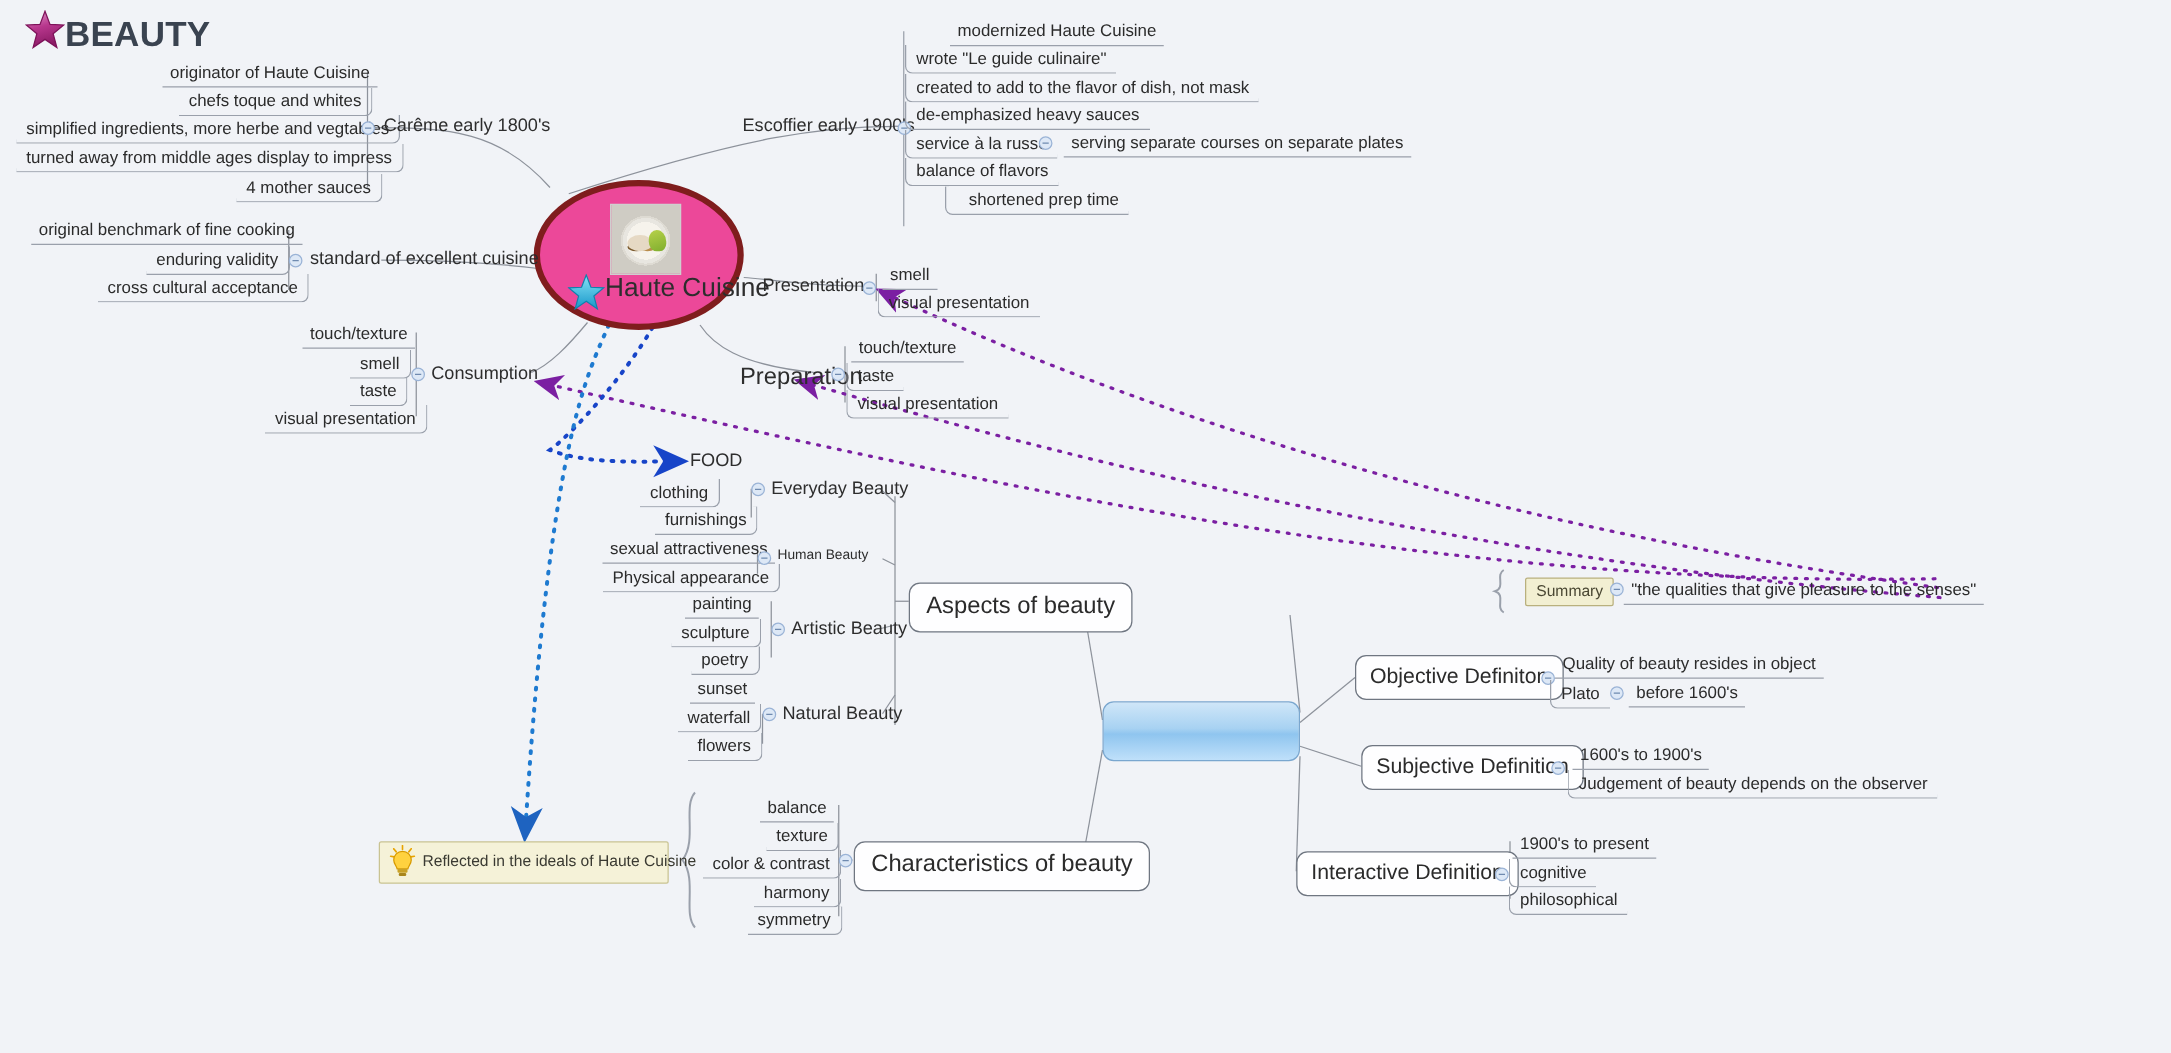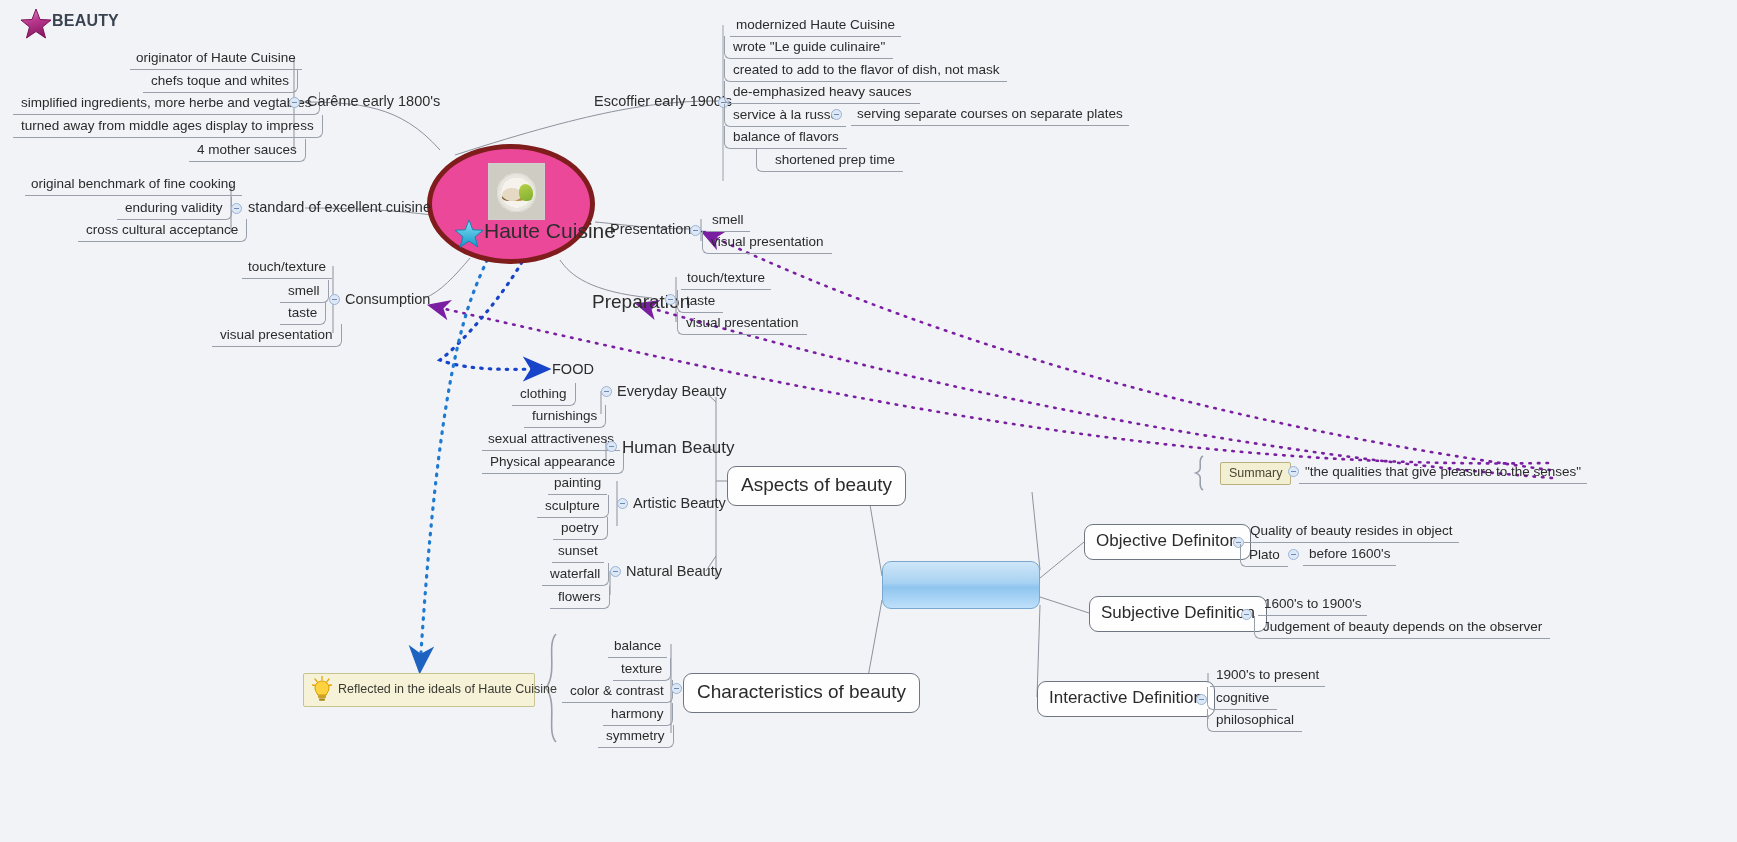--- a/index.html
+++ b/index.html
@@ -105,21 +105,21 @@
   #beauty-node{
     position:absolute;left:882px;top:561px;width:158px;height:48px;
     border:1px solid #7aa7cf;
     border-radius:9px;
     background:linear-gradient(180deg,#cfe6f8 0%,#a8d2f2 45%,#8fc5ef 55%,#bfe0fa 100%);
     box-sizing:border-box;
   }
   #beauty-star{position:absolute;left:20px;top:8px;width:32px;height:32px;}
   #beauty-label{
     position:absolute;left:52px;top:12px;
-    font-size:16px;font-weight:bold;color:#3a4350;letter-spacing:.2px;
+    font-size:28px;font-weight:bold;color:#3a4350;letter-spacing:.2px;
   }
 
   
   #whatisbeauty{
     position:absolute;left:1032px;top:455px;
     border:1px solid #6f7681;border-radius:9px;background:#fefeff;
     padding:7px 13px 9px 44px;font-size:19px;white-space:nowrap;
   }
   #flag-icon{position:absolute;left:10px;top:8px;width:26px;height:28px;}
 
@@ -264,21 +264,21 @@
 
   <div class="leaf" style="left:25px;top:174px;">original benchmark of fine cooking</div>
   <div class="leafbox" style="left:117px;top:197px;border-left:none;border-top:none;border-radius:0 0 6px 0;">enduring validity</div>
   <div class="leafbox" style="left:78px;top:219px;border-left:none;border-top:none;border-radius:0 0 6px 0;">cross cultural acceptance</div>
   <div class="collapser" style="left:231px;top:203px;"></div>
   <div class="node" style="left:248px;top:200px;font-size:14.5px;">standard of excellent cuisine</div>
 
   <div class="node" style="left:594px;top:94px;font-size:14.5px;">Escoffier early 1900's</div>
   <div class="collapser" style="left:718px;top:97px;"></div>
 
-  <div class="leaf" style="left:730px;top:15px;">modernized Haute Cuisine</div>
+  <div class="leaf" style="left:760px;top:15px;">modernized Haute Cuisine</div>
   <div class="leafbox" style="left:724px;top:36px;border-right:none;border-top:none;border-radius:0 0 0 6px;">wrote "Le guide culinaire"</div>
   <div class="leafbox" style="left:724px;top:59px;border-right:none;border-top:none;border-radius:0 0 0 6px;">created to add to the flavor of dish, not mask</div>
   <div class="leafbox" style="left:724px;top:81px;border-right:none;border-top:none;border-radius:0 0 0 6px;">de-emphasized heavy sauces</div>
   <div class="leafbox" style="left:724px;top:104px;border-right:none;border-top:none;border-radius:0 0 0 6px;">service à la russe</div>
   <div class="collapser" style="left:831px;top:109px;"></div>
   <div class="leaf" style="left:851px;top:104px;">serving separate courses on separate plates</div>
   <div class="leafbox" style="left:724px;top:126px;border-right:none;border-top:none;border-radius:0 0 0 6px;">balance of flavors</div>
   <div class="leafbox" style="left:756px;top:149px;border-right:none;border-top:none;border-radius:0 0 0 6px;padding-left:18px;">shortened prep time</div>
 
   <div class="node" style="left:610px;top:222px;font-size:14.5px;">Presentation</div>
@@ -302,21 +302,21 @@
   <div class="node" style="left:552px;top:362px;font-size:14.5px;">FOOD</div>
 
   <div class="leafbox" style="left:512px;top:383px;border-left:none;border-top:none;border-radius:0 0 6px 0;">clothing</div>
   <div class="leafbox" style="left:524px;top:405px;border-left:none;border-top:none;border-radius:0 0 6px 0;">furnishings</div>
   <div class="collapser" style="left:601px;top:386px;"></div>
   <div class="node" style="left:617px;top:384px;font-size:14.5px;">Everyday Beauty</div>
 
   <div class="leaf" style="left:482px;top:429px;">sexual attractiveness</div>
   <div class="leafbox" style="left:482px;top:451px;border-left:none;border-top:none;border-radius:0 0 6px 0;">Physical appearance</div>
   <div class="collapser" style="left:606px;top:441px;"></div>
-  <div class="node" style="left:622px;top:439px;font-size:17px;">Human Beauty</div>
+  <div class="node" style="left:622px;top:439px;font-size:11px;">Human Beauty</div>
 
   <div class="leaf" style="left:548px;top:473px;">painting</div>
   <div class="leafbox" style="left:537px;top:495px;border-left:none;border-top:none;border-radius:0 0 6px 0;">sculpture</div>
   <div class="leafbox" style="left:553px;top:517px;border-left:none;border-top:none;border-radius:0 0 6px 0;">poetry</div>
   <div class="collapser" style="left:617px;top:498px;"></div>
   <div class="node" style="left:633px;top:496px;font-size:14.5px;">Artistic Beauty</div>
 
   <div class="leaf" style="left:552px;top:541px;">sunset</div>
   <div class="leafbox" style="left:542px;top:563px;border-left:none;border-top:none;border-radius:0 0 6px 0;">waterfall</div>
   <div class="leafbox" style="left:550px;top:586px;border-left:none;border-top:none;border-radius:0 0 6px 0;">flowers</div>

